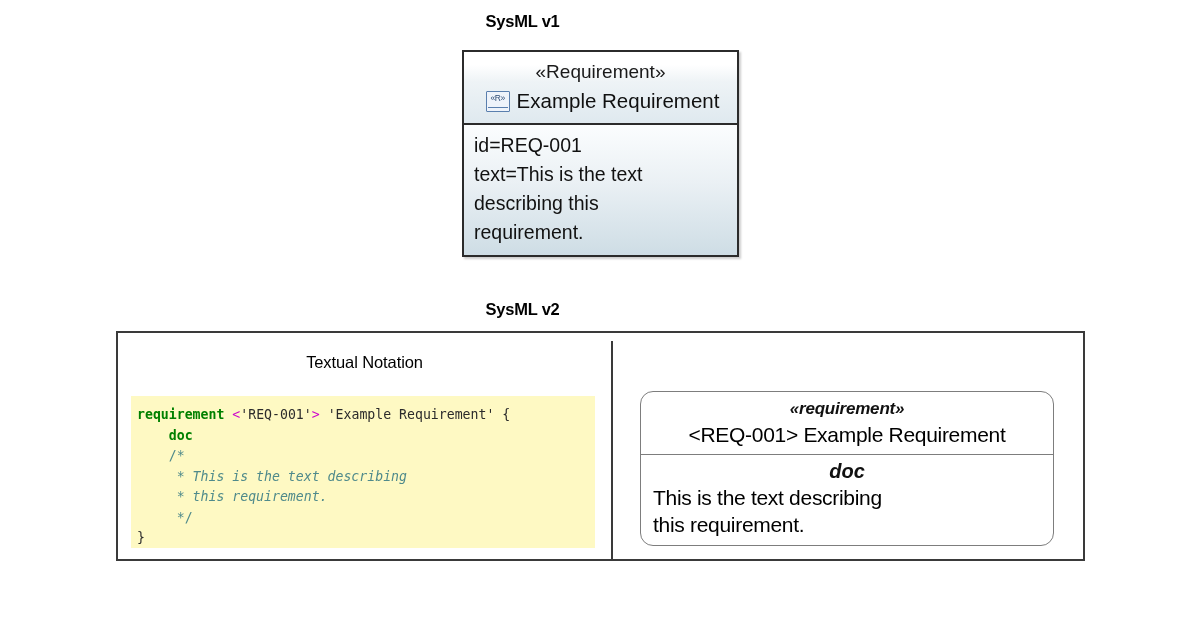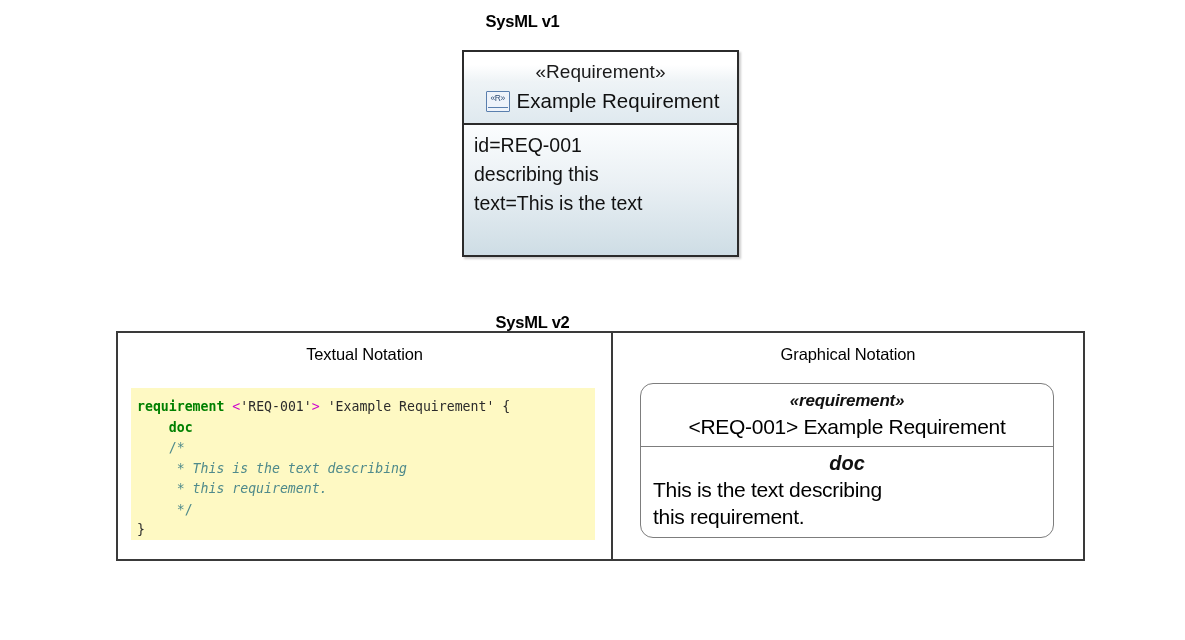--- a/index.html
+++ b/index.html
@@ -22,21 +22,21 @@
     left: 0;
     width: 1045px;
     text-align: center;
     font-family: "Liberation Sans", sans-serif;
     font-weight: bold;
     font-size: 16.5px;
     letter-spacing: -0.2px;
     color: #000000;
   }
   #title-v1 { top: 12px; }
-  #title-v2 { top: 313px; margin-left: 10px; }
+  #title-v2 { top: 300px; }
 
   
   #v1-box {
     position: absolute;
     left: 462px;
     top: 50px;
     width: 277px;
     height: 207px;
     border: 2px solid #2b2b2b;
     box-sizing: border-box;
@@ -122,20 +122,21 @@
     width: 969px;
     height: 230px;
     box-sizing: border-box;
     border: 2px solid #3a3a3a;
     background: #ffffff;
     display: flex;
   }
   .v2-col {
     box-sizing: border-box;
     position: relative;
+    margin-top: 8px;
   }
   #v2-col-textual {
     width: 495px;
     border-right: 2px solid #3a3a3a;
   }
   #v2-col-graphical {
     flex: 1;
   }
   .col-header {
     text-align: center;
@@ -234,43 +235,43 @@
     <div class="v1-nameline">
       <span class="req-icon">
         <span class="glyph">«R»</span>
         <span class="bar"></span>
       </span>
       <span class="v1-name">Example Requirement</span>
     </div>
   </div>
   <div id="v1-body">
     <div class="v1-body-line">id=REQ-001</div>
+    <div class="v1-body-line">text=This is the text</div>
     <div class="v1-body-line">describing this</div>
-    <div class="v1-body-line">text=This is the text</div>
+    <div class="v1-body-line">requirement.</div>
   </div>
 </div>
 
 <div class="section-title" id="title-v2">SysML v2</div>
 
 <div id="v2-table">
 
   <div class="v2-col" id="v2-col-textual">
     <div class="col-header">Textual Notation</div>
 
     <div id="code-block"><span class="tok-kw">requirement</span><span class="tok-plain"> </span><span class="tok-angle">&lt;</span><span class="tok-plain">'REQ-001'</span><span class="tok-angle">&gt;</span><span class="tok-plain"> </span><span class="tok-plain">'Example Requirement'</span><span class="tok-plain"> {</span>
 <span class="tok-kw">    doc</span>
 <span class="tok-commark">    /*</span>
 <span class="tok-commark">     * </span><span class="tok-comment">This is the text describing</span>
 <span class="tok-commark">     * </span><span class="tok-comment">this requirement.</span>
 <span class="tok-commark">     */</span>
 <span class="tok-plain">}</span></div>
   </div>
 
   <div class="v2-col" id="v2-col-graphical">
-    <div class="col-header">Graphical Notation</div>
 
     <div id="graphical-box">
       <div id="g-header">
         <div class="g-stereotype">«requirement»</div>
         <div class="g-name">&lt;REQ-001&gt; Example Requirement</div>
       </div>
       <div id="g-body">
         <div class="g-doc-label">doc</div>
         <div class="g-doc-line">This is the text describing</div>
         <div class="g-doc-line">this requirement.</div>

